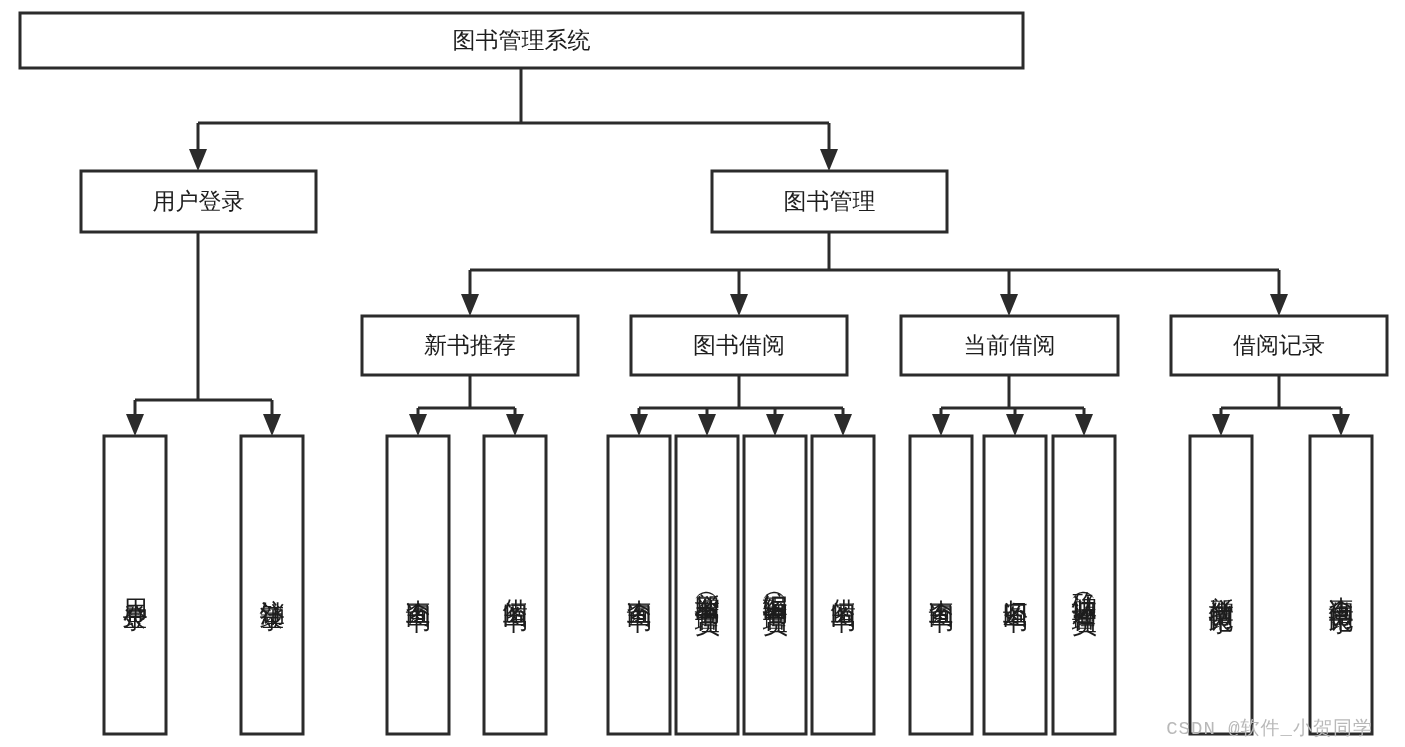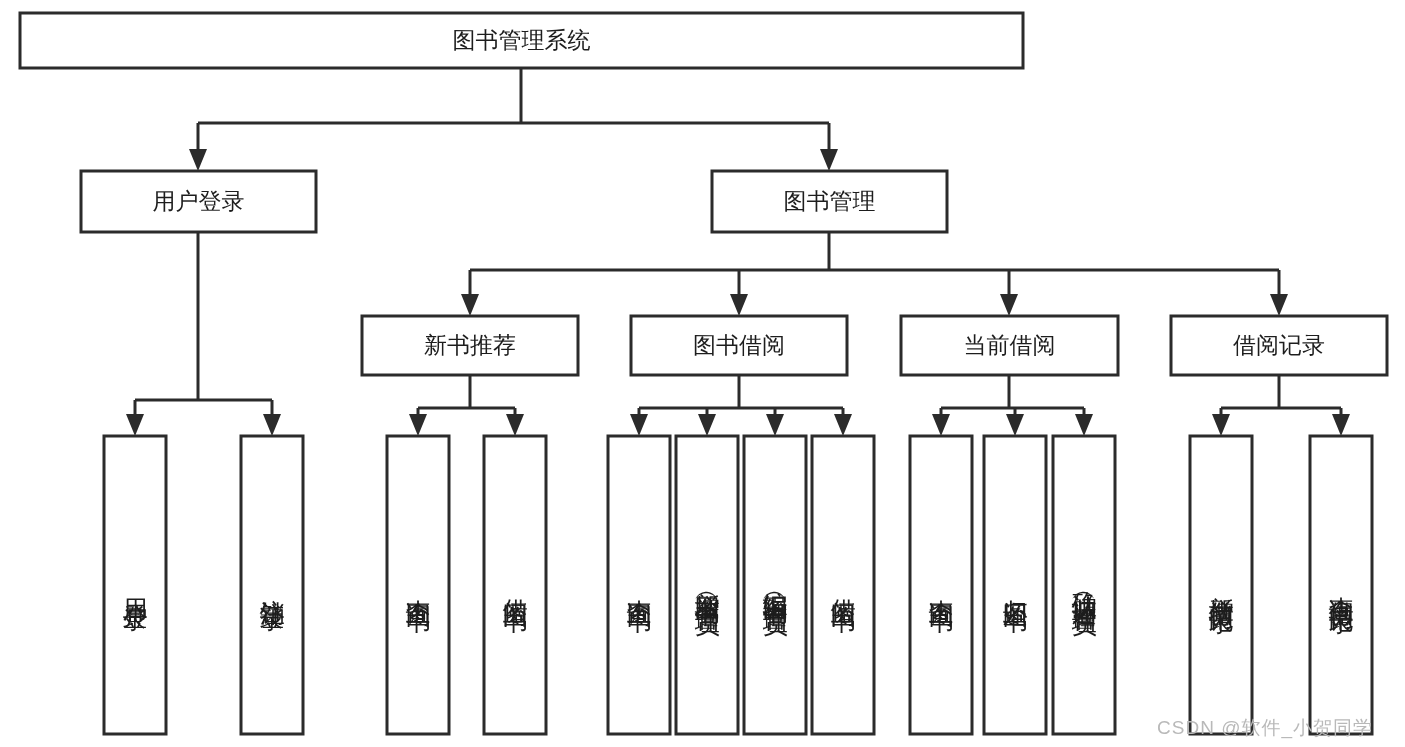--- a/index.html
+++ b/index.html
@@ -62,21 +62,21 @@
     justify-content: center;
     text-align: center;
     white-space: nowrap;
     pointer-events: none;
     user-select: none;
   }
   .watermark {
     position: absolute;
     right: 12px;
     bottom: 6px;
-    font-family: Liberation Sans, sans-serif;
+    font-family: Liberation Mono, monospace;
     font-size: 19px;
     color: #b9b9b9;
     letter-spacing: 1px;
     white-space: nowrap;
   }
 </style>
 </head>
 <body>
 
 <div id="diagram-root">

